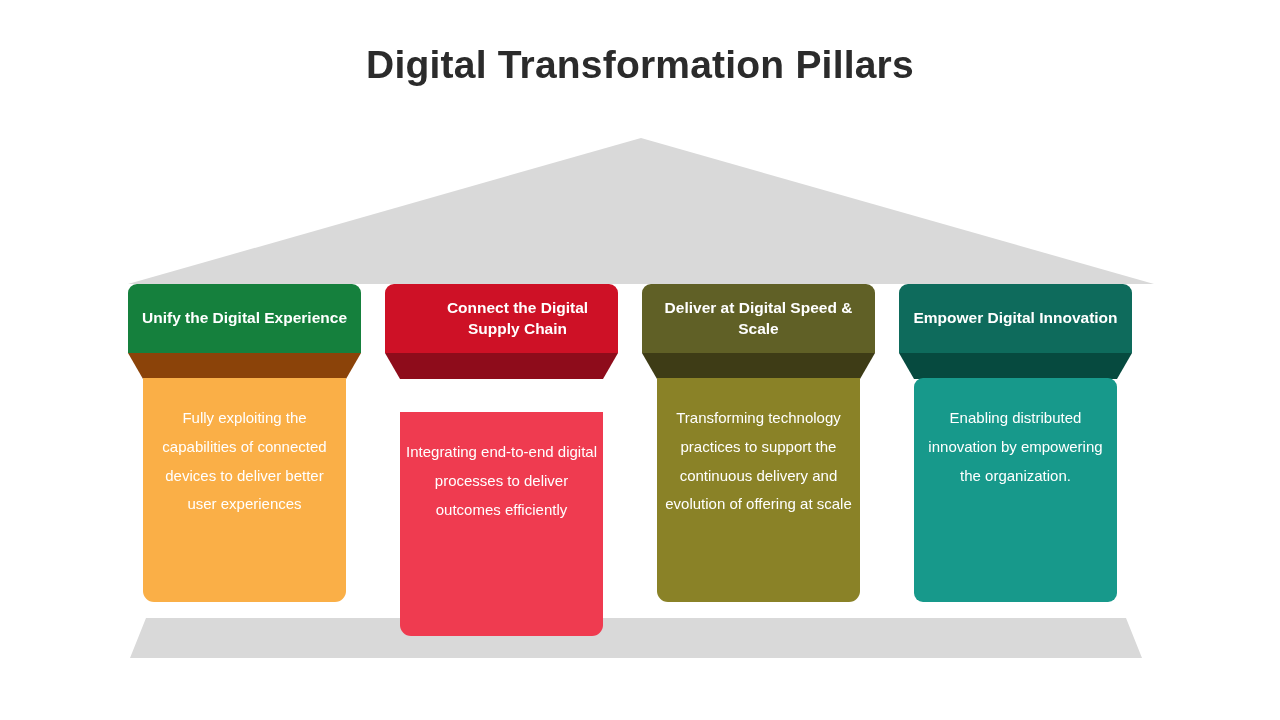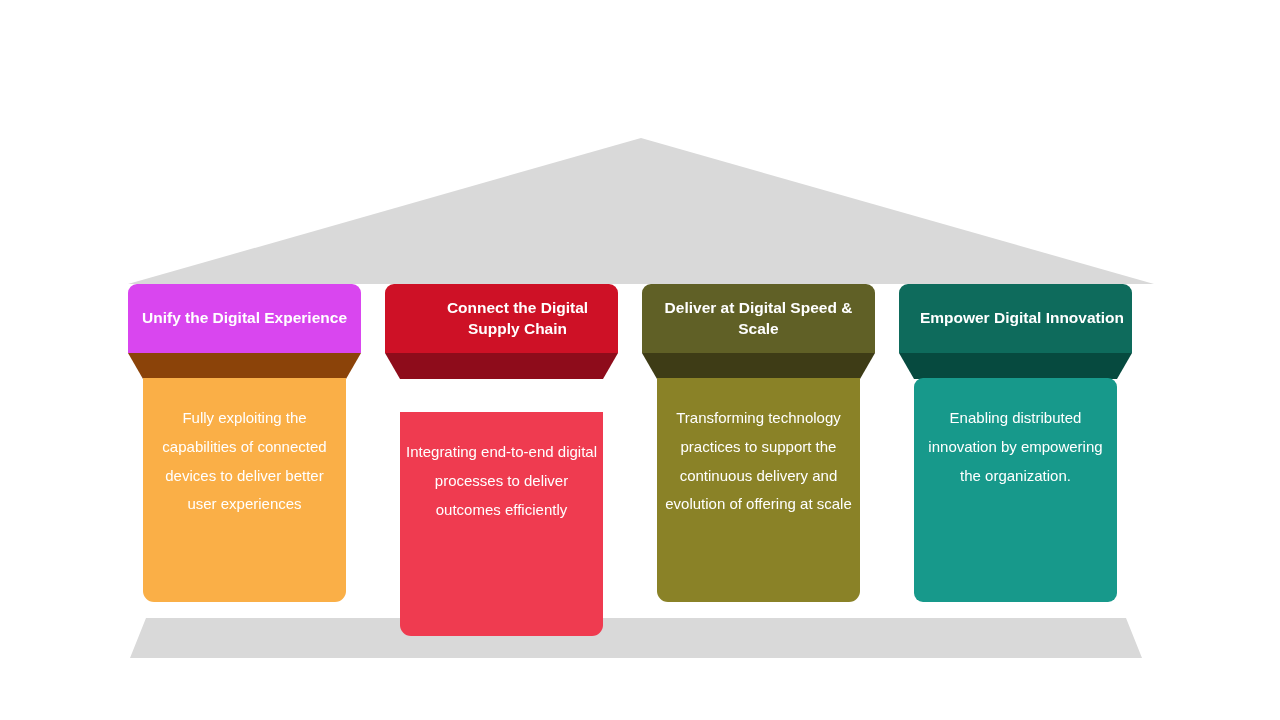--- a/index.html
+++ b/index.html
@@ -111,32 +111,33 @@
     font-weight: normal;
     text-align: center;
     line-height: 1.92;
   }
 </style>
 </head>
 <body>
 
 <div id="slide">
 
+  <div id="page-title">Digital Transformation Pillars</div>
 
   <svg id="roof" viewBox="0 0 1026 146" preserveAspectRatio="none">
     <polygon points="513,0 1026,146 0,146" fill="#d9d9d9"></polygon>
   </svg>
 
   <svg id="base" viewBox="0 0 1012 40" preserveAspectRatio="none">
     <polygon points="16,0 996,0 1012,40 0,40" fill="#d9d9d9"></polygon>
   </svg>
 
   <div id="pillars">
       <div class="pillar" style="left: 128px;">
-        <div class="pillar-header" style="background: #d946ef;">
+        <div class="pillar-header" style="background: #15803d;">
           <div class="pillar-header-text">Unify the Digital Experience</div>
         </div>
         <svg class="pillar-capital" viewBox="0 0 233 26" preserveAspectRatio="none">
           <polygon points="0,0 233,0 218,26 15,26" fill="#8B4309"></polygon>
         </svg>
         <div class="pillar-body" style="background: rgb(250, 175, 71);">
           <div class="pillar-body-text">Fully exploiting the capabilities of connected devices to deliver better user experiences</div>
         </div>
       </div>
       <div class="pillar" style="left: 385px;">
@@ -155,21 +156,21 @@
           <div class="pillar-header-text">Deliver at Digital Speed &amp; Scale</div>
         </div>
         <svg class="pillar-capital" viewBox="0 0 233 26" preserveAspectRatio="none">
           <polygon points="0,0 233,0 218,26 15,26" fill="#3E3C16"></polygon>
         </svg>
         <div class="pillar-body" style="background: rgb(138, 130, 39); justify-content: center;">
           <div class="pillar-body-text">Transforming technology practices to support the continuous delivery and evolution of offering at scale</div>
         </div>
       </div>
       <div class="pillar" style="left: 899px;">
-        <div class="pillar-header" style="background: rgb(14, 107, 92); justify-content: flex-end;">
+        <div class="pillar-header" style="background: rgb(14, 107, 92);">
           <div class="pillar-header-text">Empower Digital Innovation</div>
         </div>
         <svg class="pillar-capital" viewBox="0 0 233 26" preserveAspectRatio="none">
           <polygon points="0,0 233,0 218,26 15,26" fill="#064A3F"></polygon>
         </svg>
         <div class="pillar-body" style="background: rgb(23, 153, 139); border-radius: 9px;">
           <div class="pillar-body-text">Enabling distributed innovation by empowering the organization.</div>
         </div>
       </div>
     </div>

